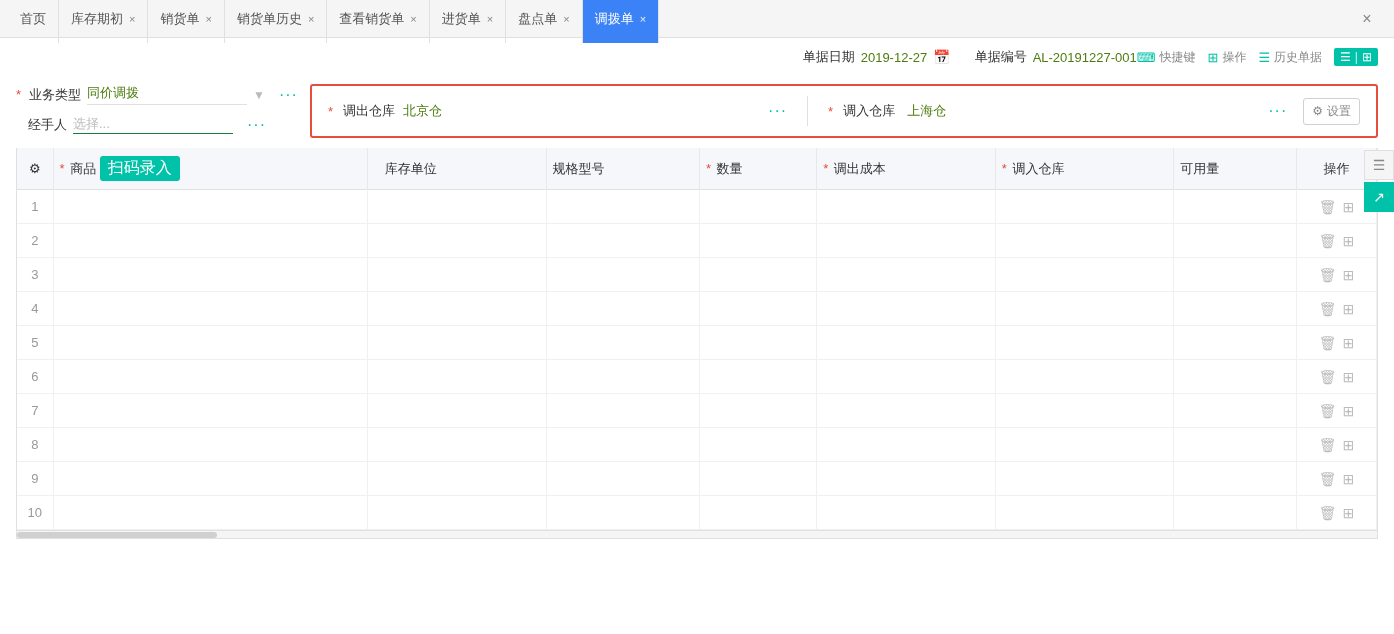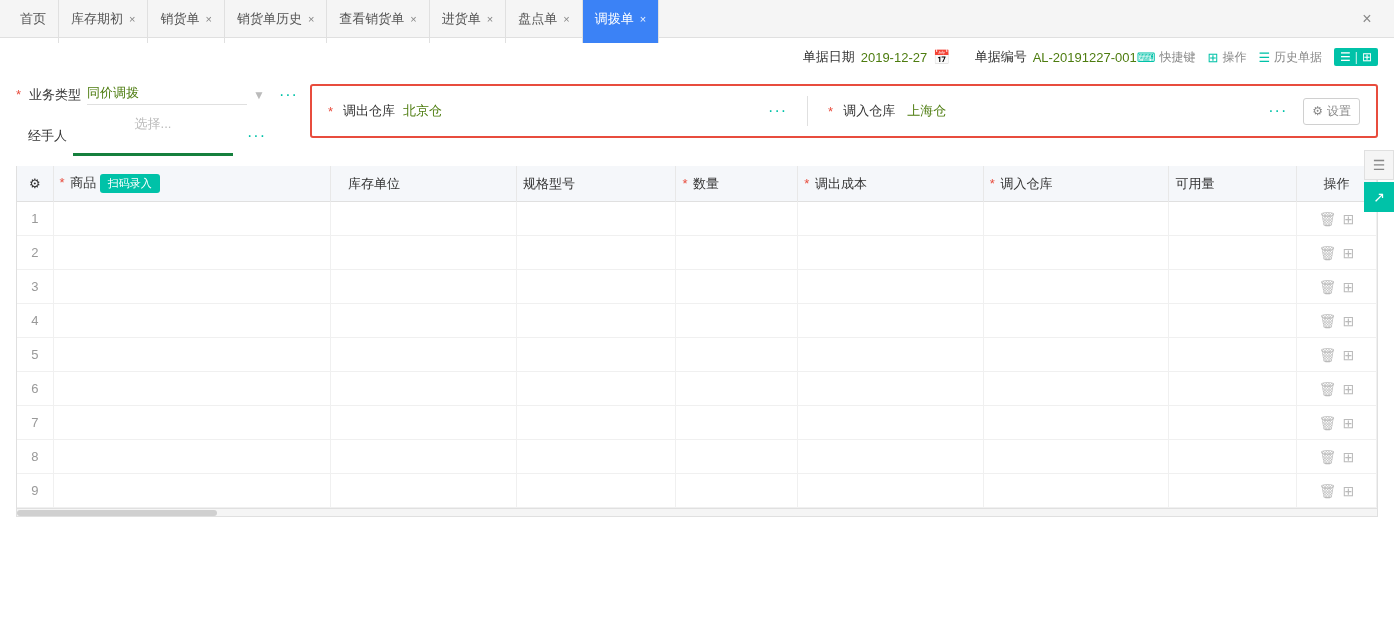--- a/index.html
+++ b/index.html
@@ -218,21 +218,21 @@
     }
     .subtotal-row td { font-size: 13px; color: #333; }
 
     .scan-btn {
       background: #00c2a8;
       color: #fff;
       border: none;
       padding: 2px 8px;
       border-radius: 3px;
       cursor: pointer;
-      font-size: 11px;
+      font-size: 16px;
     }
 
     .op-cell {
       display: flex;
       align-items: center;
       gap: 6px;
       justify-content: center;
     }
     .icon-btn {
       color: #bbb;
@@ -368,21 +368,21 @@
         <span class="required-star">*</span>
         <span class="field-label">业务类型</span>
         <div class="field-select" style="min-width:160px; border-bottom:1px solid #e0e0e0; padding-bottom:2px;">
           <span class="field-value">同价调拨</span>
         </div>
         <span class="dropdown-arrow">▼</span>
         <span class="more-btn">···</span>
       </div>
       <div class="field-row">
         <span class="field-label" style="margin-left:12px;">经手人</span>
-        <div class="field-select" style="min-width:160px; border-bottom:3px solid #15803d; padding-bottom:20px;justify-content:center;">
+        <div class="field-select" style="min-width:160px; border-bottom:1px solid #15803d; padding-bottom:0;">
           <span class="field-placeholder">选择...</span>
         </div>
         <span class="more-btn">···</span>
       </div>
     </div>
 
     <div class="form-right">
       <div class="warehouse-section">
         <span class="required-star">*</span>
         <span class="field-label">调出仓库</span>
@@ -572,20 +572,36 @@
       <td></td>
       <td></td>
       <td></td>
       <td>
         <div class="op-cell">
           <span class="icon-btn">🗑</span>
           <span class="icon-btn">⊞</span>
         </div>
       </td>
     </tr>
+          <tr>
+      <td>10</td>
+      <td></td>
+      <td></td>
+      <td></td>
+      <td></td>
+      <td></td>
+      <td></td>
+      <td></td>
+      <td>
+        <div class="op-cell">
+          <span class="icon-btn">🗑</span>
+          <span class="icon-btn">⊞</span>
+        </div>
+      </td>
+    </tr>
         </tbody>
     </table>
     <div class="scroll-bar-area">
       <div class="scroll-bar-thumb"></div>
     </div>
   </div>
 
 </div>
 
 <div class="right-sidebar">

